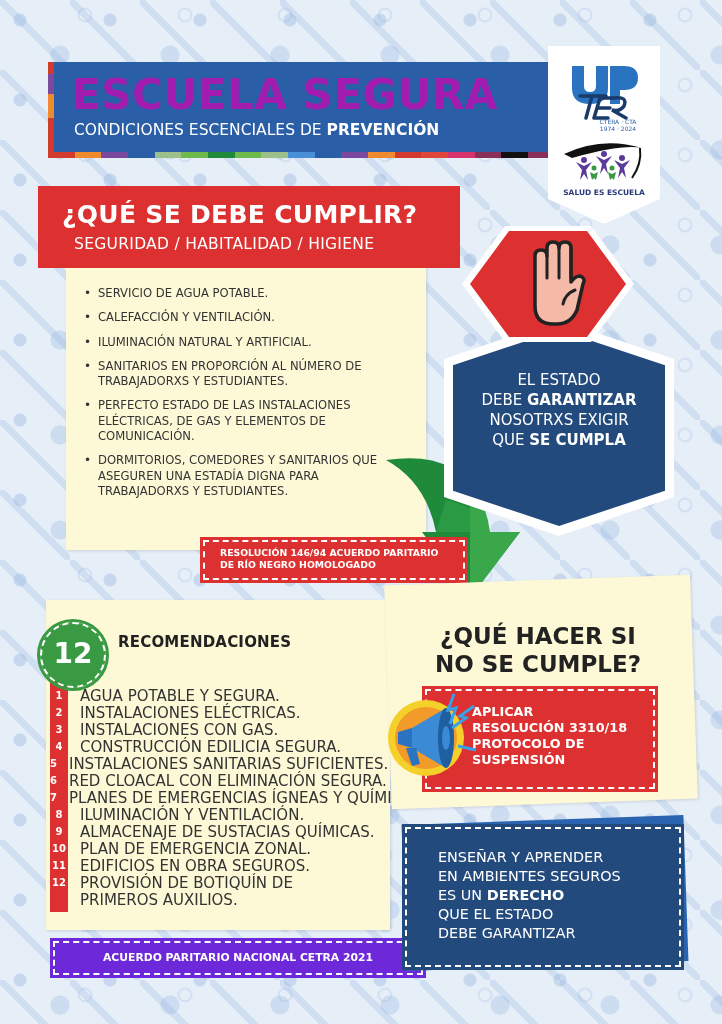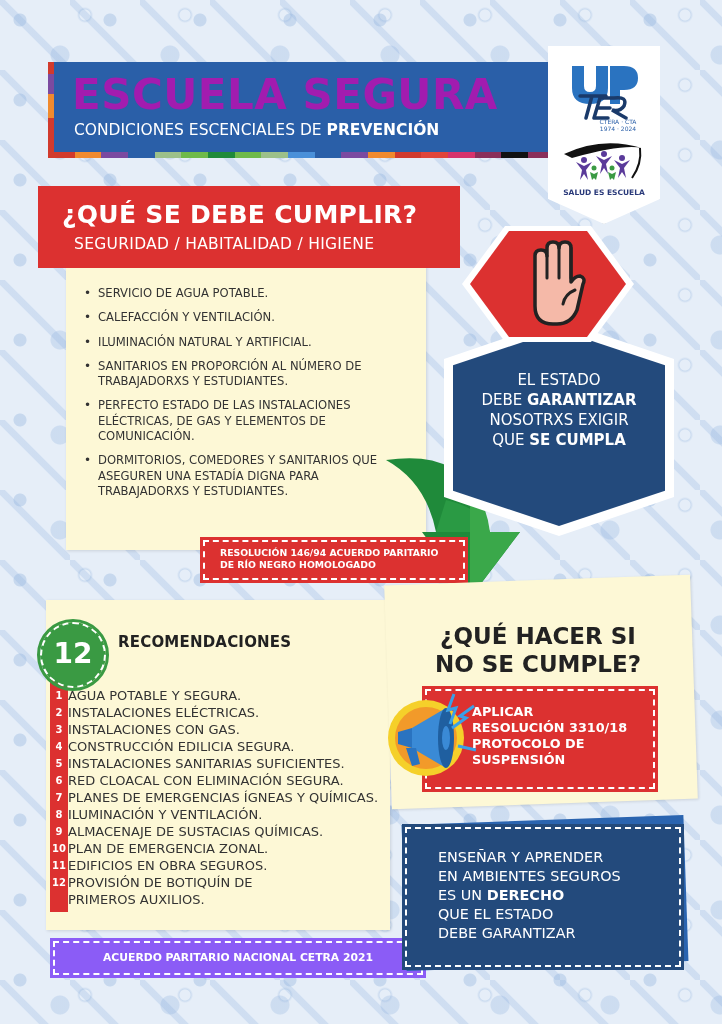--- a/index.html
+++ b/index.html
@@ -146,25 +146,25 @@
   }
   .s2-title {
     left: 118px; top: 634px; font-weight: bold; font-size: 15px; line-height: 17px; color: #222; letter-spacing: 0.2px;
   }
   .s2-list { left: 50px; top: 687px; width: 330px; }
   .s2-row { display: flex; height: 17px; align-items: center; }
   .s2-num {
     width: 18px; text-align: center; color: #fff; font-weight: bold; font-size: 10px;
   }
   .s2-text {
-    margin-left: 0; font-size: 13px; color: #333; white-space: nowrap;
+    margin-left: 12px; font-size: 15px; color: #333; white-space: nowrap;
   }
   .badge-cetra {
     left: 50px; top: 938px; width: 376px; height: 40px;
-    background: #8b5cf6;
+    background: #6d28d9;
     outline: 2px dashed #fff; outline-offset: -5px;
     color: #fff; font-weight: bold; font-size: 10.8px; text-align: center; line-height: 40px;
   }
 
   
   .s3-paper {
     left: 388px; top: 580px; width: 306px; height: 224px;
     background: #fdf8d6;
     transform: rotate(-2deg);
     box-shadow: 1px 1px 3px rgba(0,0,0,0.12);

